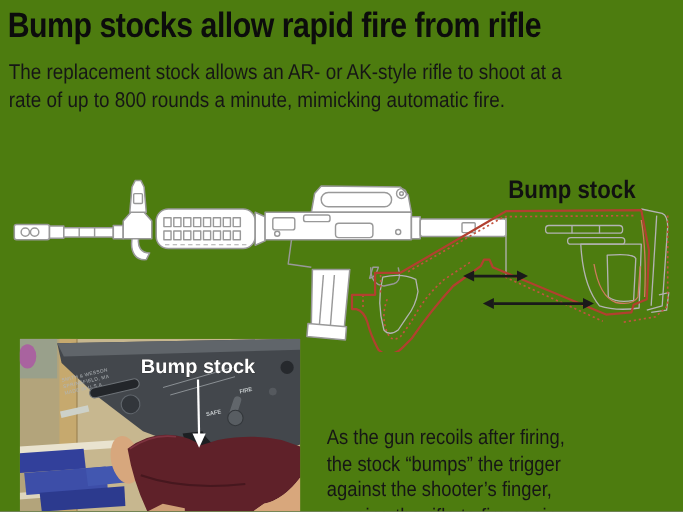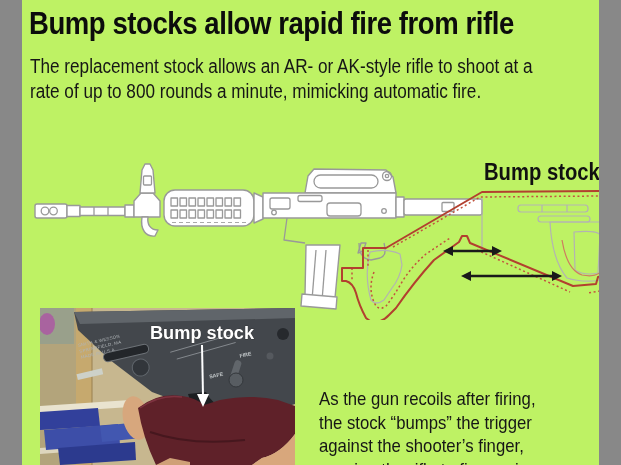--- a/index.html
+++ b/index.html
@@ -1,16 +1,16 @@
 <!DOCTYPE html>
 <html><head>
 <meta charset="utf-8">
 <style>
   html,body{margin:0;padding:0;background:#888;}
-  .canvas{position:relative;width:577px;height:465px;background:#bef264;overflow:hidden;
+  .canvas{position:relative;width:621px;height:465px;background:#4d7c0f;overflow:hidden;
           font-family:"Liberation Sans",sans-serif;margin:0 auto;}
   .headline{position:absolute;left:7px;top:5px;font-size:32px;font-weight:bold;color:#0c0c0c;
             letter-spacing:-0.5px;white-space:nowrap;transform:scaleX(0.86);transform-origin:0 0;}
   .deck{position:absolute;left:8px;top:54px;font-size:19.5px;line-height:24.5px;color:#161616;
         white-space:nowrap;transform:scaleX(0.88);transform-origin:0 0;}
   .diagram{position:absolute;left:0;top:120px;width:621px;height:200px;}
   .dlabel{position:absolute;left:462px;top:159px;font-size:23px;font-weight:bold;color:#111;
           white-space:nowrap;transform:scaleX(0.88);transform-origin:0 0;}
   .photo{position:absolute;left:18px;top:308px;width:255px;height:157px;}
   .caption{position:absolute;left:297px;top:387px;width:310px;height:78px;overflow:hidden;

